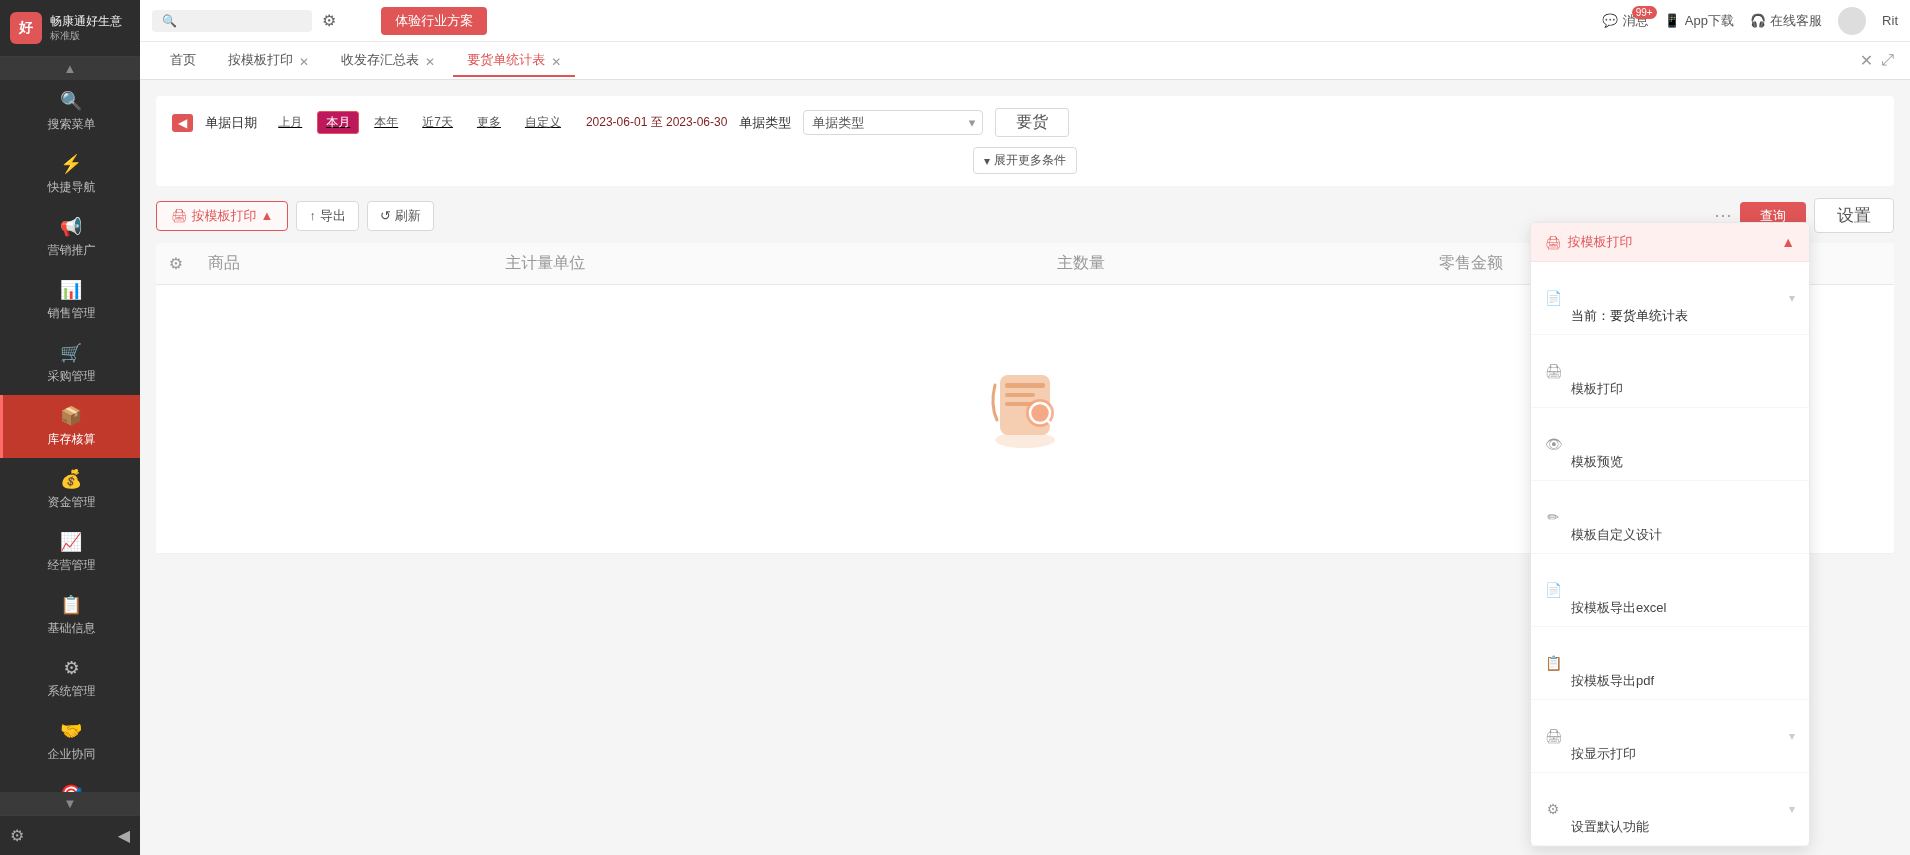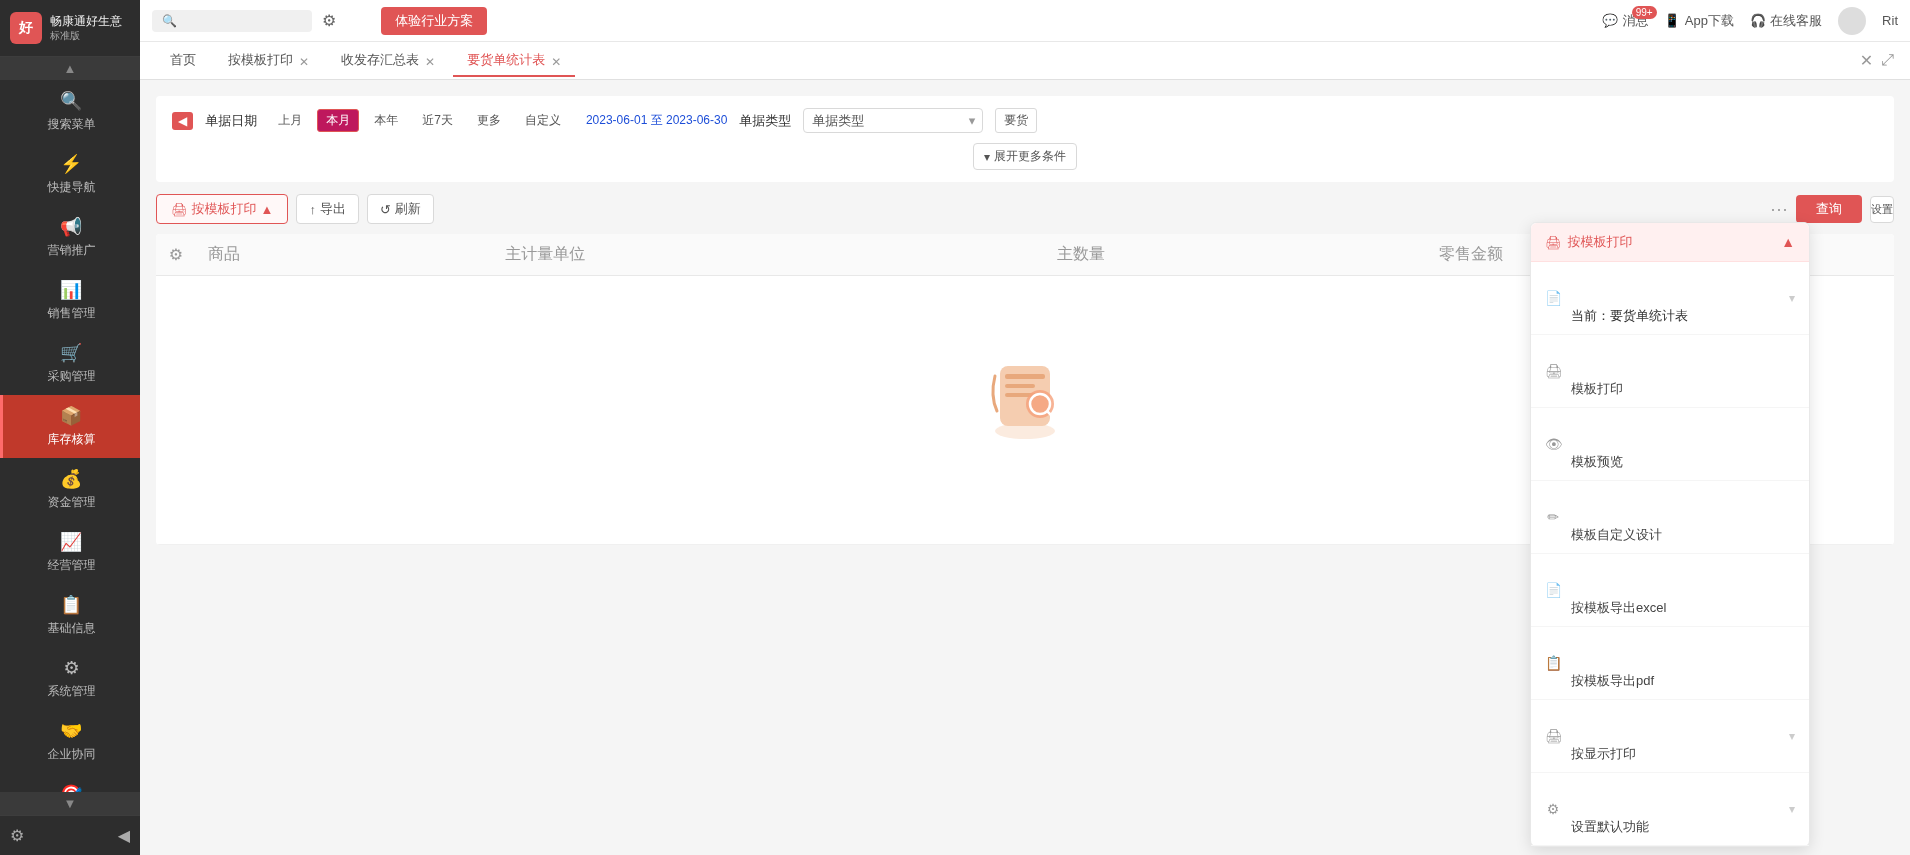--- a/index.html
+++ b/index.html
@@ -43,37 +43,37 @@
     .tabbar-actions span { cursor: pointer; color: #999; font-size: 16px; }
 
     
     .content { flex: 1; overflow: auto; padding: 16px; background: #f5f5f5; position: relative; }
     .page-title { font-size: 16px; font-weight: bold; color: #333; margin-bottom: 14px; }
 
     
     .filter-bar { background: #fff; border-radius: 4px; padding: 12px 16px; margin-bottom: 12px; }
     .filter-row { display: flex; align-items: center; gap: 12px; flex-wrap: wrap; }
     .filter-label { color: #333; font-size: 13px; white-space: nowrap; }
-    .date-shortcuts { display: flex; gap: 6px; align-items: center; }
+    .date-shortcuts { display: flex; gap: 6px; align-items: center; text-decoration: underline; }
     .date-btn { padding: 2px 8px; border-radius: 3px; cursor: pointer; font-size: 12px; color: #555; border: 1px solid transparent; }
     .date-btn.active { background: #be185d; color: #fff; border-color: #e05555; }
-    .date-range { font-size: 12px; color: #1d4ed8; margin-left: 4px; }
+    .date-range { font-size: 12px; color: #7f1d1d; margin-left: 4px; }
     .filter-select { border: 1px solid #d9d9d9; border-radius: 4px; padding: 4px 24px 4px 8px; font-size: 13px; color: #555; background: #fff; min-width: 180px; appearance: none; position: relative; cursor: pointer; }
     .select-wrap { position: relative; display: inline-flex; align-items: center; }
     .select-wrap::after { content: "▾"; position: absolute; right: 8px; pointer-events: none; color: #999; }
     .filter-expand { color: #555; font-size: 12px; cursor: pointer; display: flex; align-items: center; gap: 4px; padding: 4px 10px; border: 1px solid #d9d9d9; border-radius: 4px; background: #fff; }
 
     
     .toolbar { display: flex; align-items: center; gap: 8px; margin-bottom: 10px; }
     .toolbar-dots { color: #999; cursor: pointer; font-size: 18px; }
     .btn-print { background: #fff8f8; color: #e05555; border: 1px solid #e05555; border-radius: 4px; padding: 5px 14px; font-size: 13px; cursor: pointer; display: flex; align-items: center; gap: 4px; }
     .btn-export { background: #fff; color: #555; border: 1px solid #d9d9d9; border-radius: 4px; padding: 5px 12px; font-size: 13px; cursor: pointer; display: flex; align-items: center; gap: 4px; }
     .btn-refresh { background: #fff; color: #555; border: 1px solid #d9d9d9; border-radius: 4px; padding: 5px 12px; font-size: 13px; cursor: pointer; display: flex; align-items: center; gap: 4px; }
     .btn-query { background: #e05555; color: #fff; border: none; border-radius: 4px; padding: 5px 20px; font-size: 13px; cursor: pointer; }
-    .btn-settings { background: #fff; color: #555; border: 1px solid #d9d9d9; border-radius: 4px; padding: 5px 0; font-size: 11px; cursor: pointer; }
+    .btn-settings { background: #fff; color: #555; border: 1px solid #d9d9d9; border-radius: 4px; padding: 5px 22px; font-size: 17px; cursor: pointer; }
 
     
     .table-container { background: #fff; border-radius: 4px; overflow: auto; }
     table { width: 100%; border-collapse: collapse; }
     table th { background: #fafafa; border-bottom: 1px solid #e8e8e8; padding: 10px 12px; text-align: left; font-weight: 500; color: #555; font-size: 13px; white-space: nowrap; }
     table td { padding: 10px 12px; border-bottom: 1px solid #f0f0f0; color: #333; font-size: 13px; }
     table th:first-child, table td:first-child { width: 40px; text-align: center; }
     .th-settings { color: #999; cursor: pointer; font-size: 16px; }
 
     
@@ -231,21 +231,21 @@
           </div>
         <span class="date-range">2023-06-01 至 2023-06-30</span>
 
         <span class="filter-label">单据类型</span>
         <div class="select-wrap">
           <select class="filter-select">
             <option>单据类型</option>
           </select>
         </div>
 
-        <span style="color:#555;font-size:12px;border:1px solid #d9d9d9;padding:3px 8px;border-radius:3px;background:#fff;">要货</span>
+        <span style="color:#555;font-size:16px;border:1px solid #d9d9d9;padding:3px 20px;border-radius:3px;background:#fff;">要货</span>
       </div>
 
       <div style="display:flex;justify-content:center;margin-top:10px;">
         <button class="filter-expand">
           <span>▾</span>
           <span>展开更多条件</span>
         </button>
       </div>
     </div>
 

